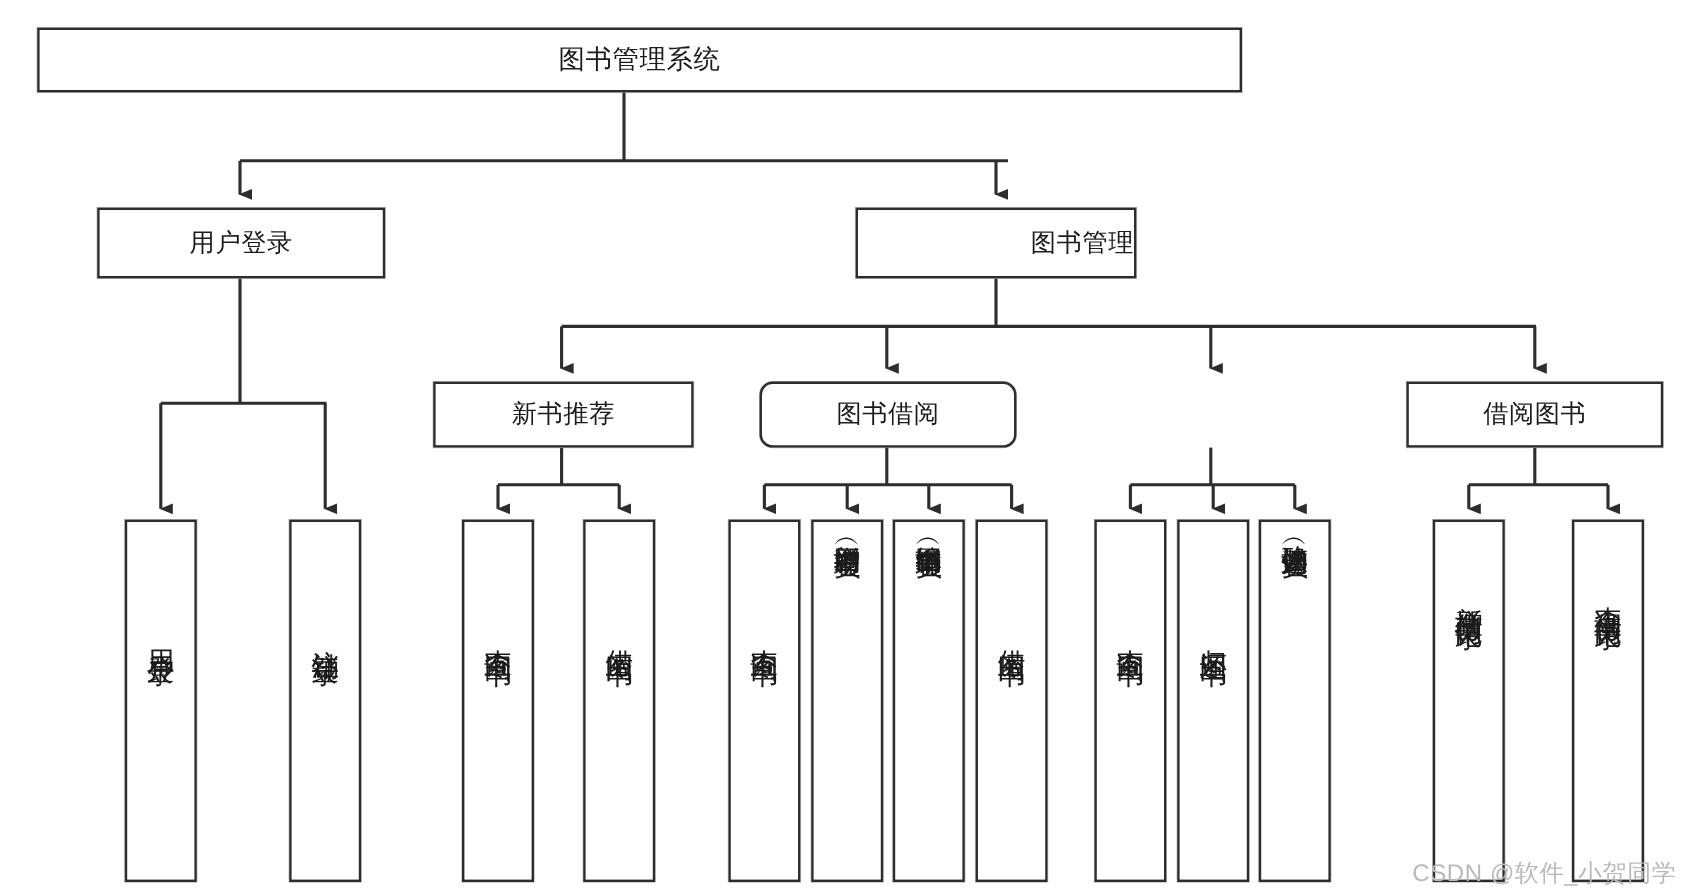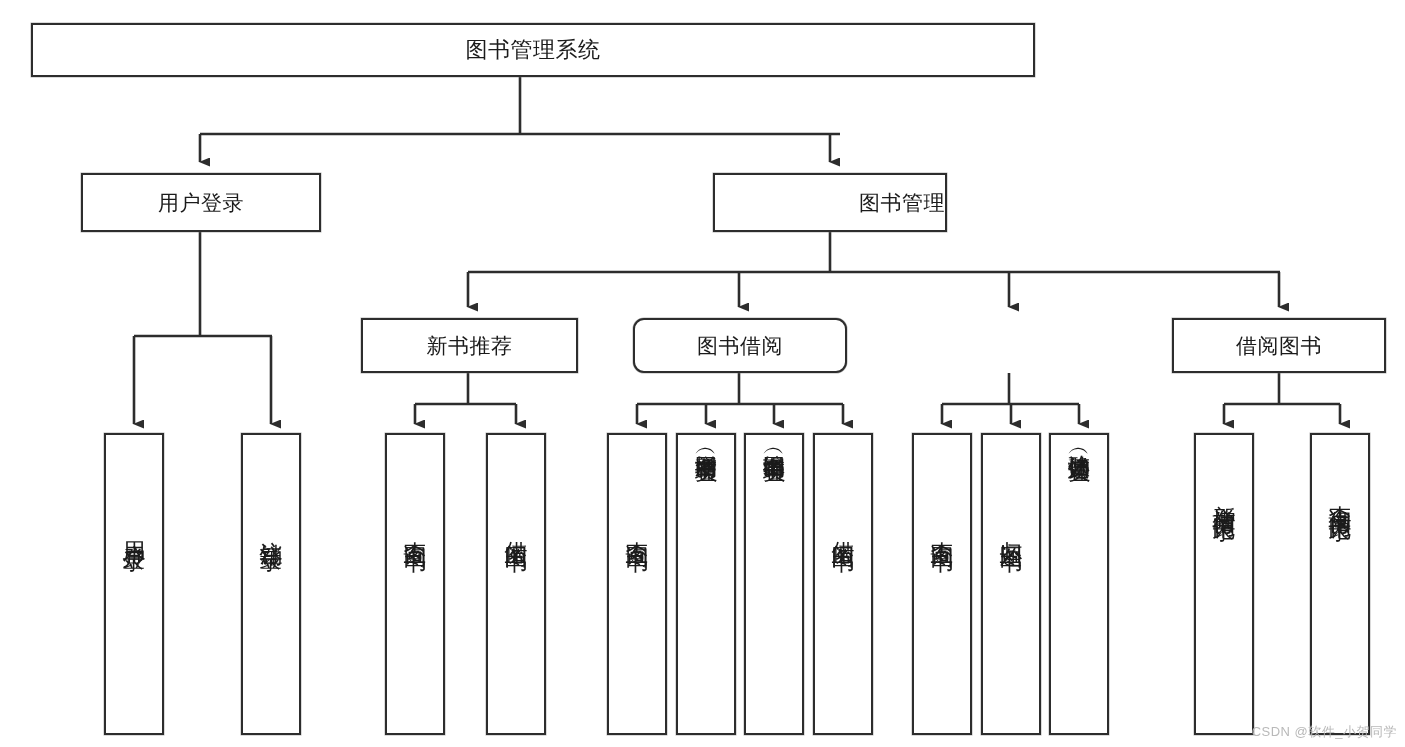--- a/index.html
+++ b/index.html
@@ -71,21 +71,21 @@
     padding-top: 2px;
   }
   .node.leaf.tall-text .node-label {
     font-size: 22px;
     letter-spacing: 1px;
   }
   #watermark {
     position: absolute;
     right: 8px;
     bottom: 6px;
-    font-size: 13px;
+    font-size: 20px;
     color: #b9b9b9;
     letter-spacing: 0.5px;
     z-index: 5;
     white-space: nowrap;
   }
 </style>
 </head>
 <body>
 
 <div id="diagram-root">

